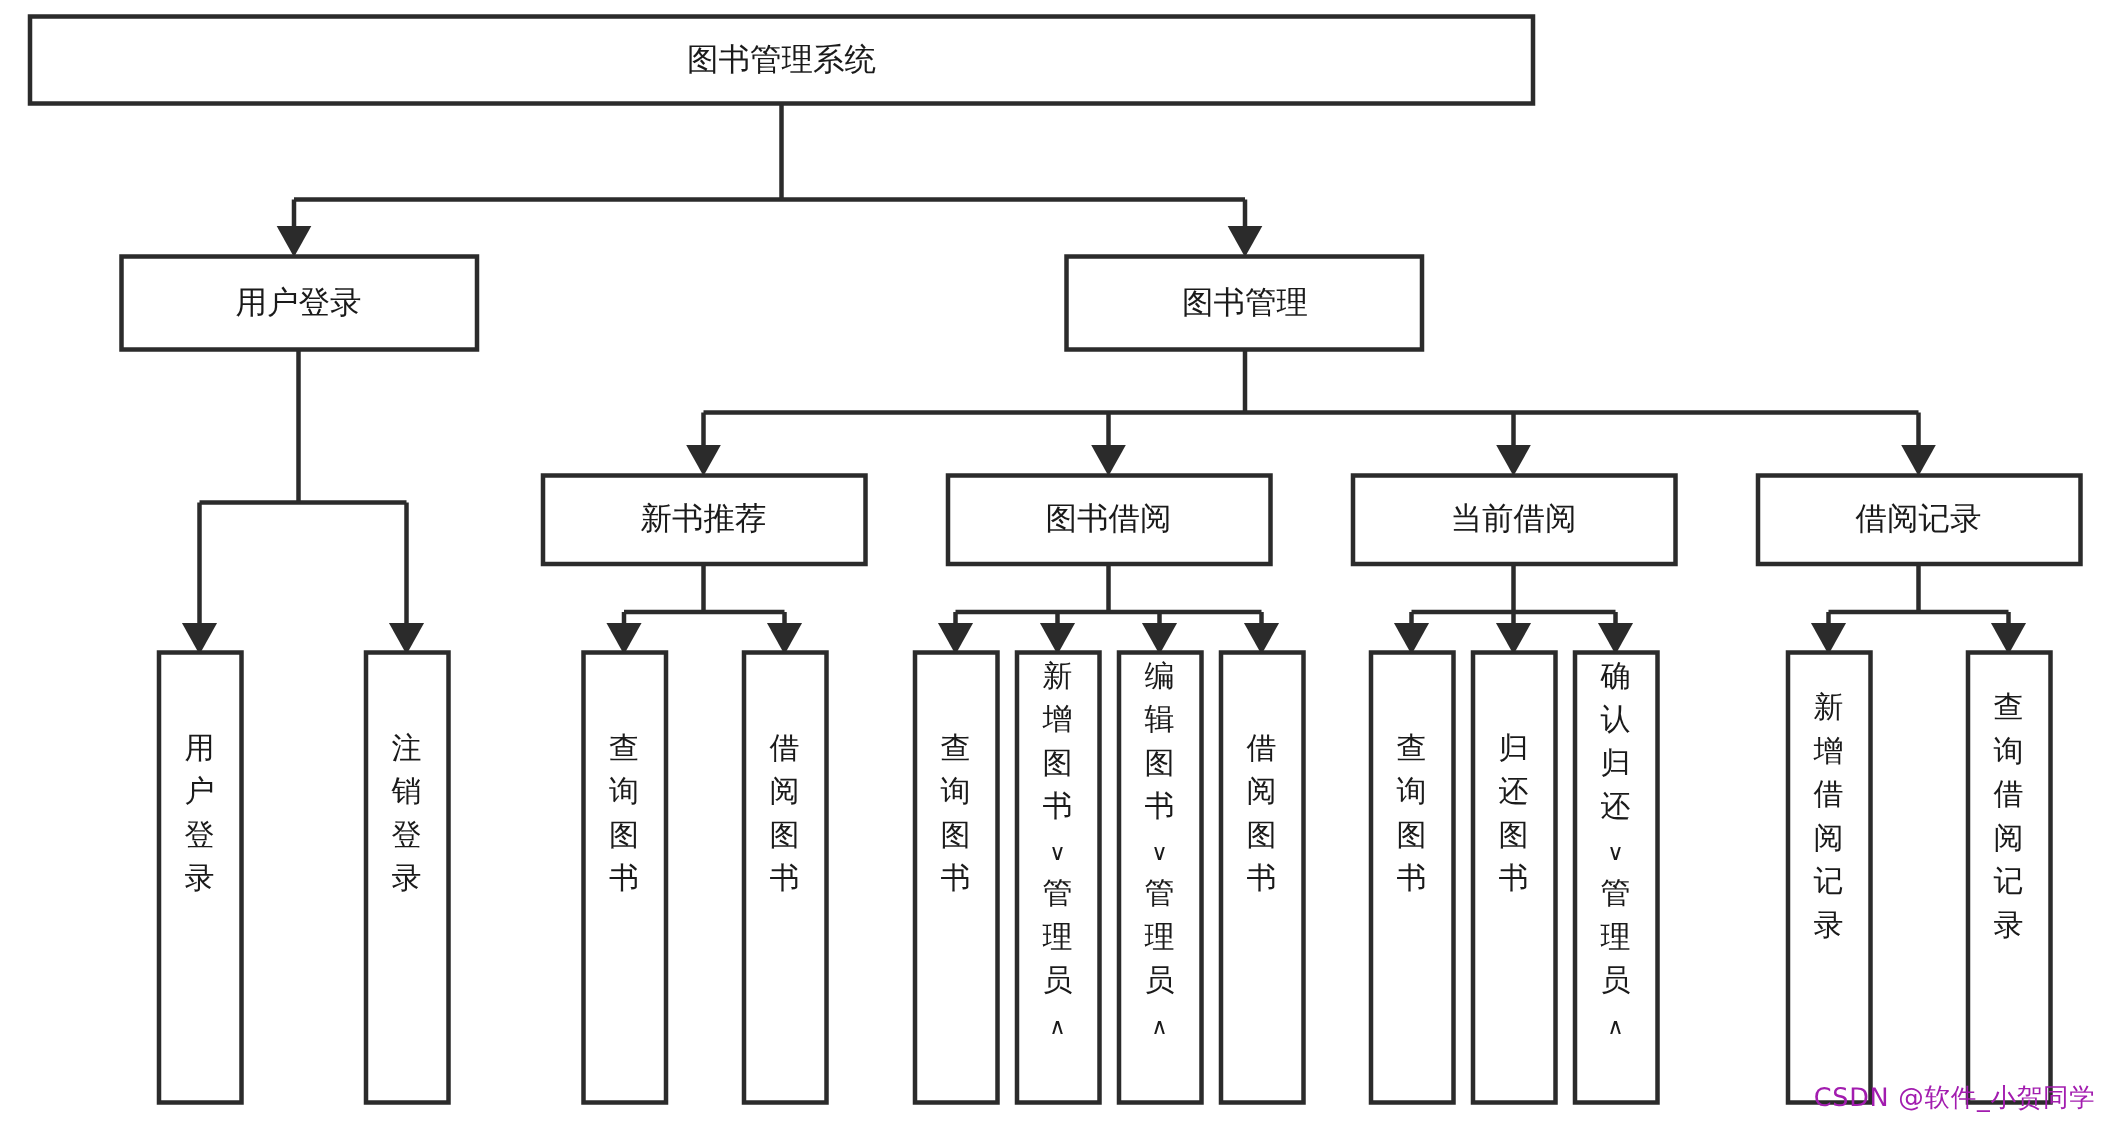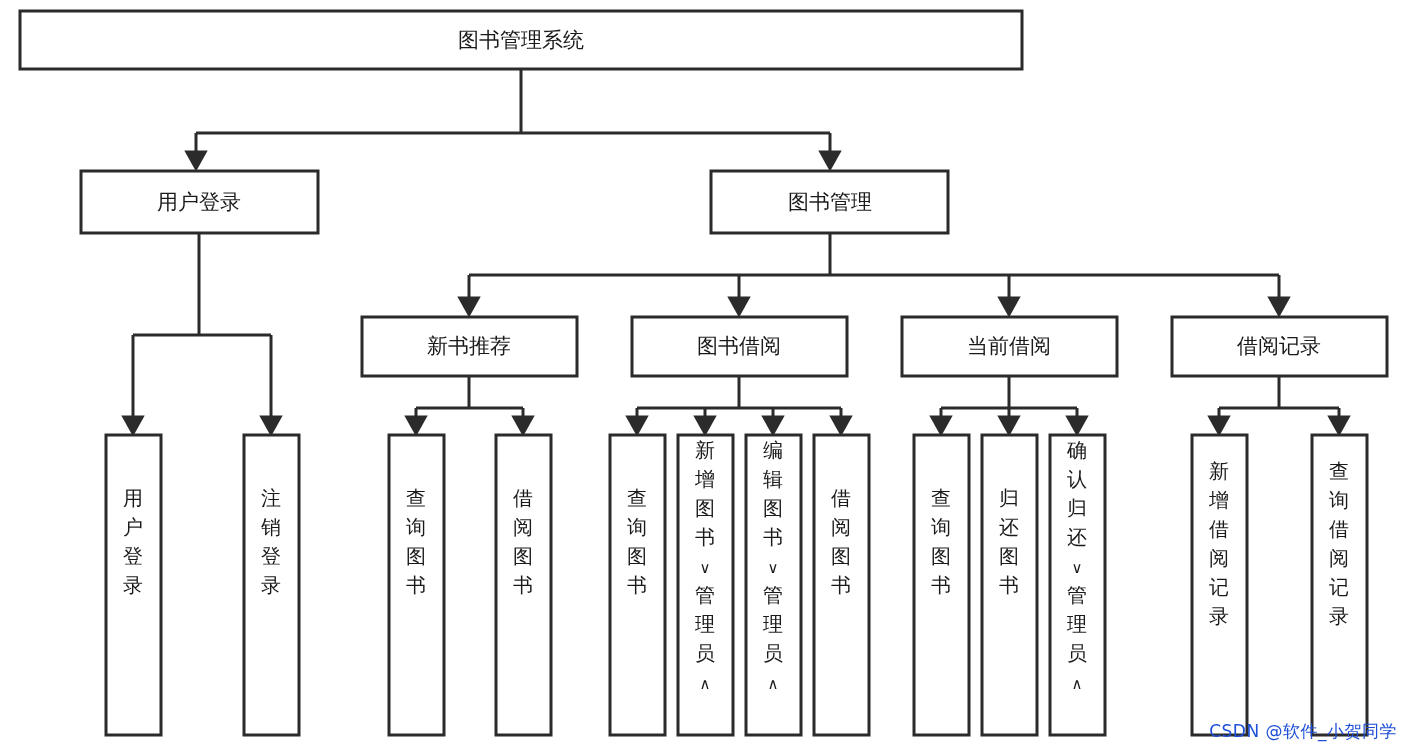--- a/index.html
+++ b/index.html
@@ -20,21 +20,21 @@
   .leaf-label{
     font-family:"DejaVu Sans","Liberation Sans",sans-serif;
     font-size:20px;fill:#1a1a1a;text-anchor:middle;
   }
   .edge{
     stroke:#2b2b2b;stroke-width:3;fill:none;
   }
   .watermark{
     position:absolute;right:8px;bottom:4px;
     font-family:"DejaVu Sans","Liberation Sans",sans-serif;
-    font-size:17px;color:#1d4ed8;
+    font-size:17px;color:#a21caf;
     letter-spacing:.5px;white-space:nowrap;
     pointer-events:none;
   }
 </style>
 </head>
 <body>
 
 <svg id="diagram" viewBox="0 0 1405 747" xmlns="http://www.w3.org/2000/svg">
   <defs>
     <marker id="arrowhead" markerWidth="9" markerHeight="9" refX="3.2" refY="4.5" orient="auto" markerUnits="strokeWidth">

